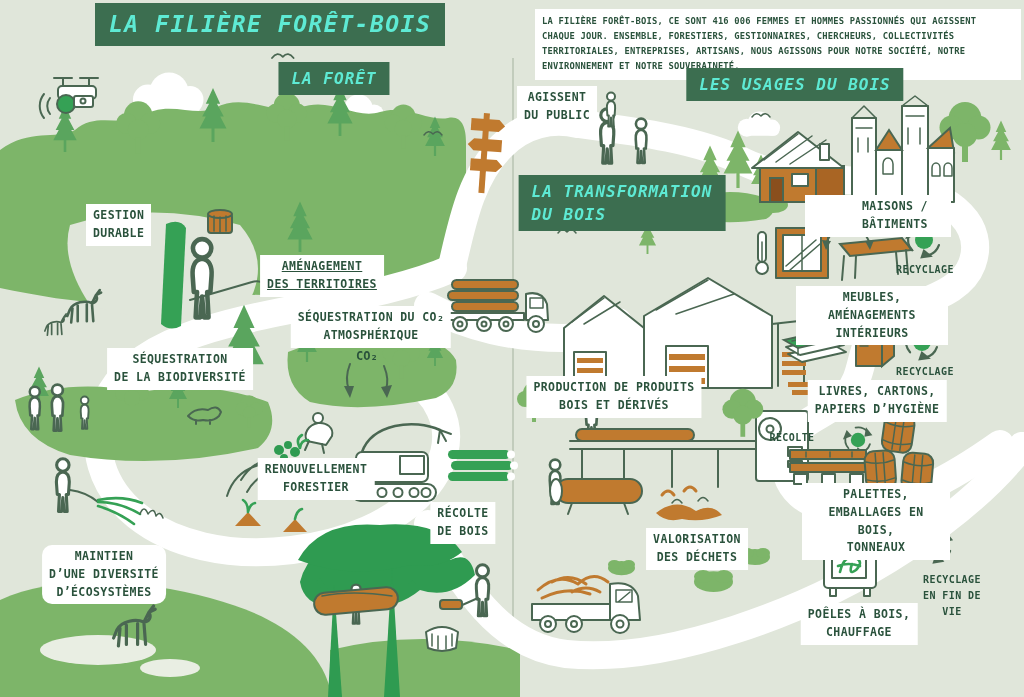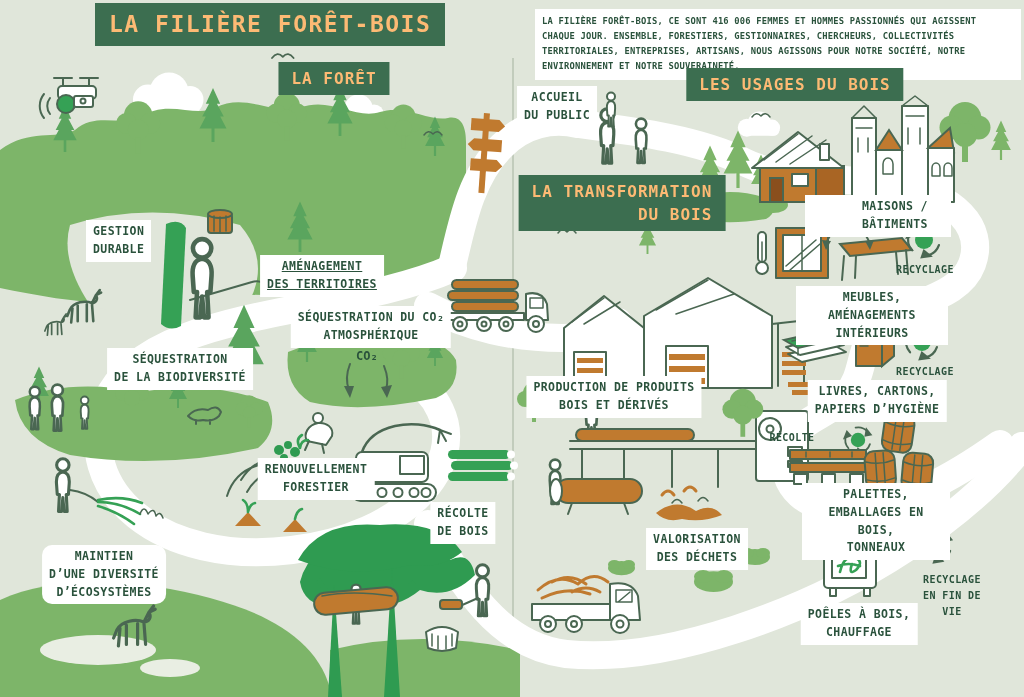--- a/index.html
+++ b/index.html
@@ -21,25 +21,25 @@
   .lno{fill:var(--orange);stroke:var(--line);stroke-width:2;stroke-linejoin:round;}
   .lng{fill:none;stroke:var(--green-bright);stroke-width:2.6;stroke-linecap:round;}
   .lnor{fill:none;stroke:var(--orange);stroke-width:3;stroke-linecap:round;}
   .thin{stroke-width:1.5;}
   .co2t{font:bold 12px "DejaVu Sans Mono",monospace;fill:var(--ink);}
   .divider{stroke:var(--divider);stroke-width:1.5;}
   
   .lbl,.note,.tag{position:absolute;color:var(--ink);font-weight:bold;white-space:pre-line;z-index:5;}
   .lbl{background:#fff;font-size:11.5px;letter-spacing:.4px;line-height:1.55;padding:3px 7px;
        text-align:center;transform:translateX(-50%);}
-  .lbl.ta-l{text-align:left;transform:none;margin-top:16px;}
+  .lbl.ta-l{text-align:left;transform:none;}
   .note{background:transparent;font-size:10px;letter-spacing:.4px;line-height:1.6;text-align:center;
         transform:translateX(-50%);}
-  .tag{background:var(--badge);color:#fdba74;font-size:16px;letter-spacing:1px;line-height:1.45;
-       padding:5px 13px;text-align:right;transform:translateX(-50%);}
+  .tag{background:var(--badge);color:#5eead4;font-size:16px;letter-spacing:1px;line-height:1.45;
+       padding:5px 13px;text-align:left;transform:translateX(-50%);font-style:italic;}
   .tag.title{font-size:23px;letter-spacing:1.5px;transform:none;padding:5px 14px;}
   .intro{position:absolute;left:535px;top:9px;width:472px;background:#fff;color:var(--ink);
          font-weight:bold;font-size:8.8px;line-height:1.72;letter-spacing:.2px;padding:5px 7px;
          text-align:left;z-index:5;}
 </style>
 </head>
 <body>
 
 <div id="canvas">
 
@@ -482,21 +482,21 @@
 ATMOSPHÉRIQUE</div>
 <div class="lbl" style="left:180px;top:348px;">SÉQUESTRATION
 DE LA BIODIVERSITÉ</div>
 <div class="lbl" style="left:316px;top:458px;">RENOUVELLEMENT
 FORESTIER</div>
 <div class="lbl" style="left:104px;top:545px;border-radius:10px;">MAINTIEN
 D’UNE DIVERSITÉ
 D’ÉCOSYSTÈMES</div>
 <div class="lbl" style="left:463px;top:502px;">RÉCOLTE
 DE BOIS</div>
-<div class="lbl" style="left:557px;top:86px;">ACCUEIL
+<div class="lbl" style="left:557px;top:86px;">AGISSENT
 DU PUBLIC</div>
 <div class="lbl" style="left:614px;top:376px;">PRODUCTION DE PRODUITS
 BOIS ET DÉRIVÉS</div>
 <div class="lbl" style="left:697px;top:528px;">VALORISATION
 DES DÉCHETS</div>
 <div class="lbl" style="left:878px;top:195px;padding-left:41px;">MAISONS / BÂTIMENTS</div>
 <div class="lbl" style="left:872px;top:286px;">MEUBLES, AMÉNAGEMENTS
 INTÉRIEURS</div>
 <div class="lbl" style="left:877px;top:380px;">LIVRES, CARTONS,
 PAPIERS D’HYGIÈNE</div>

